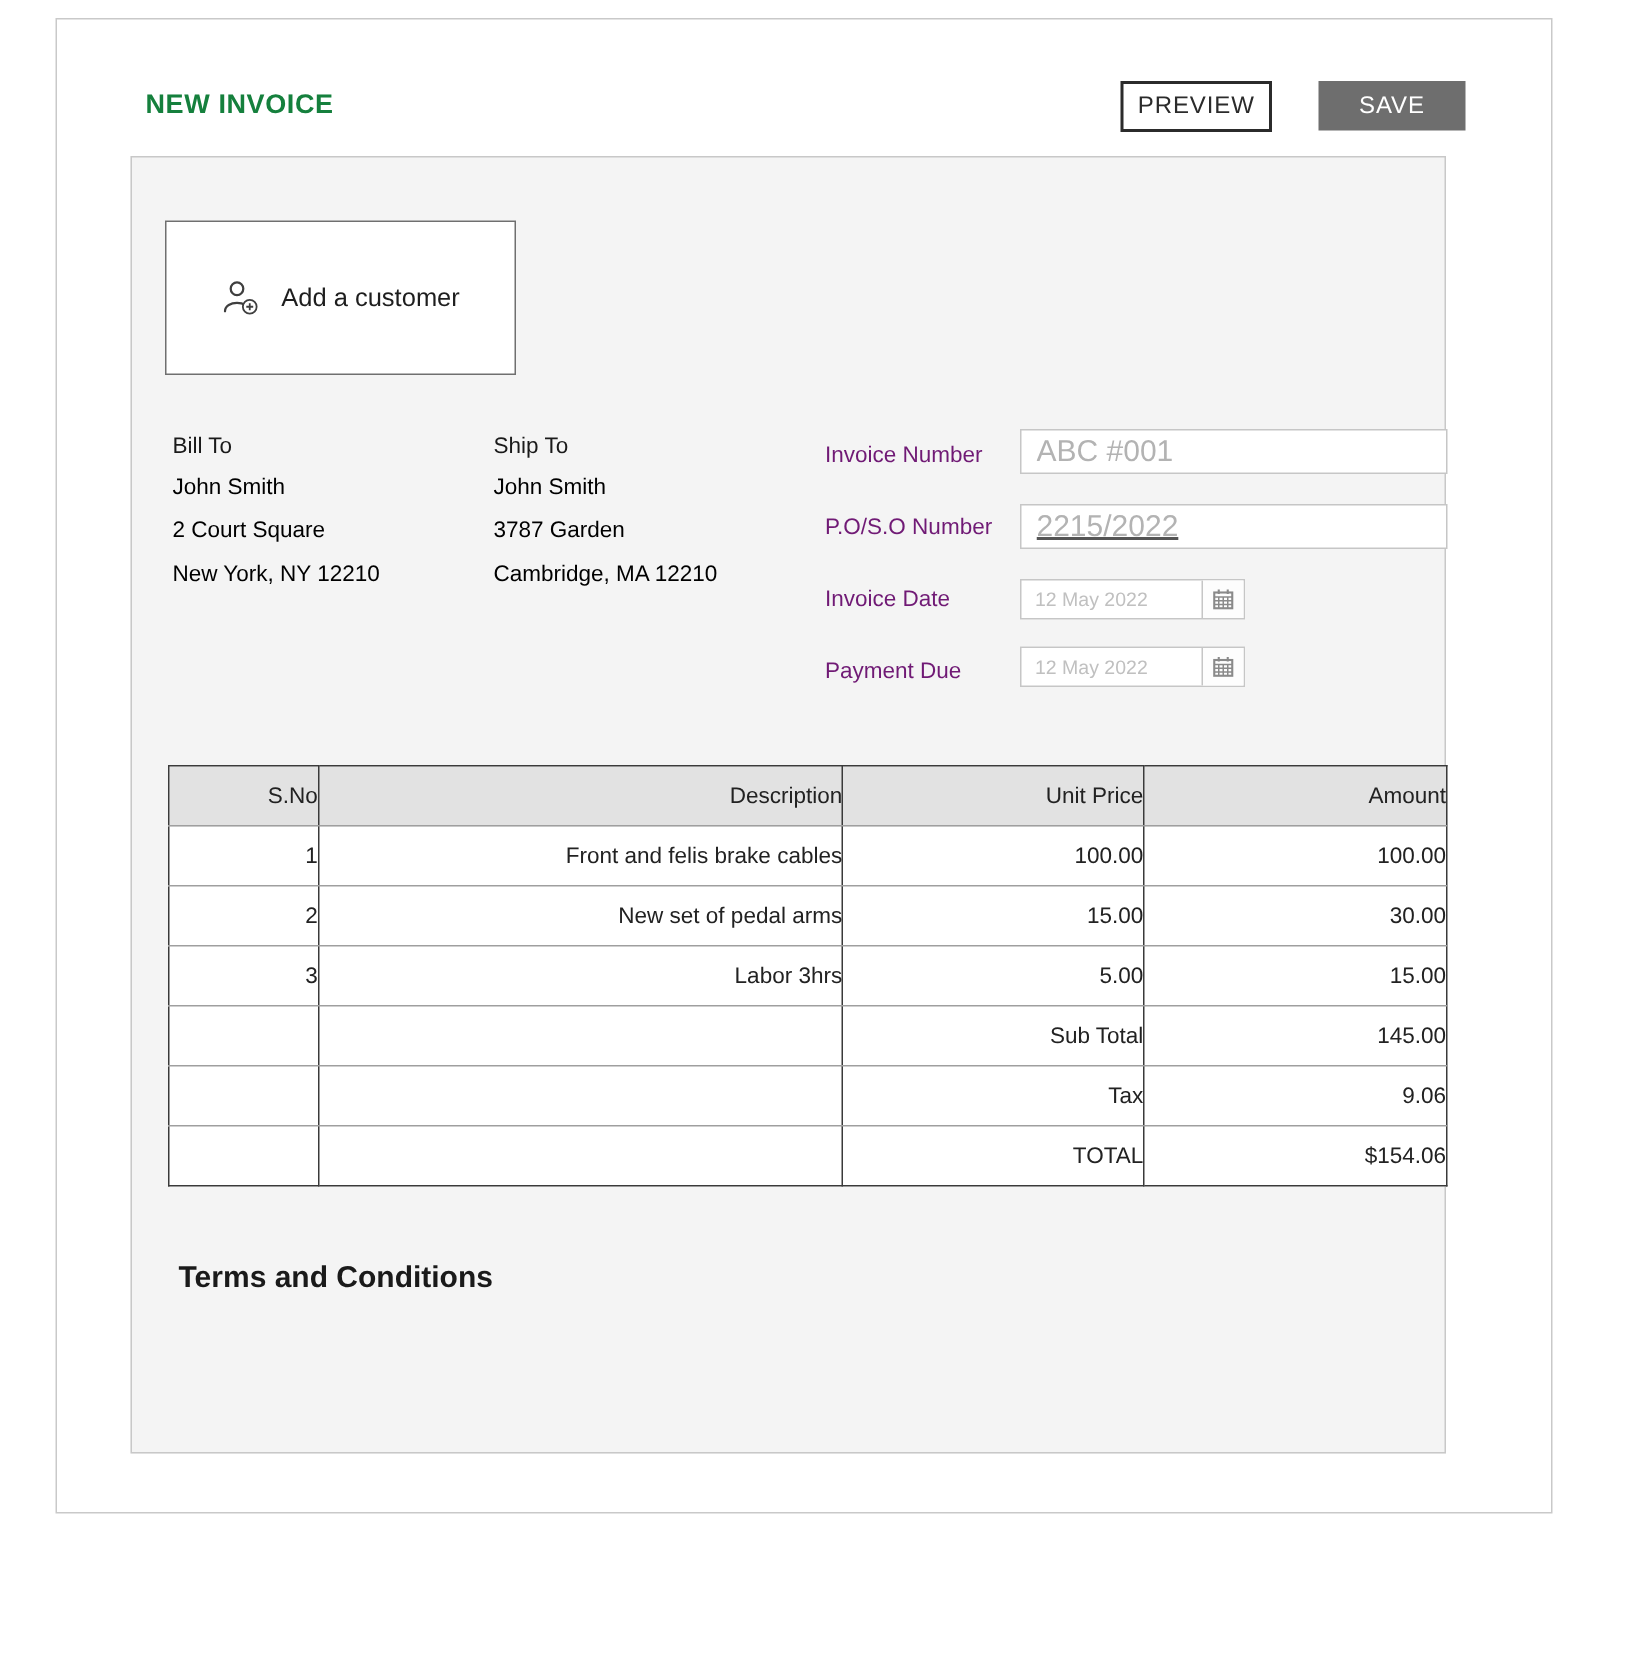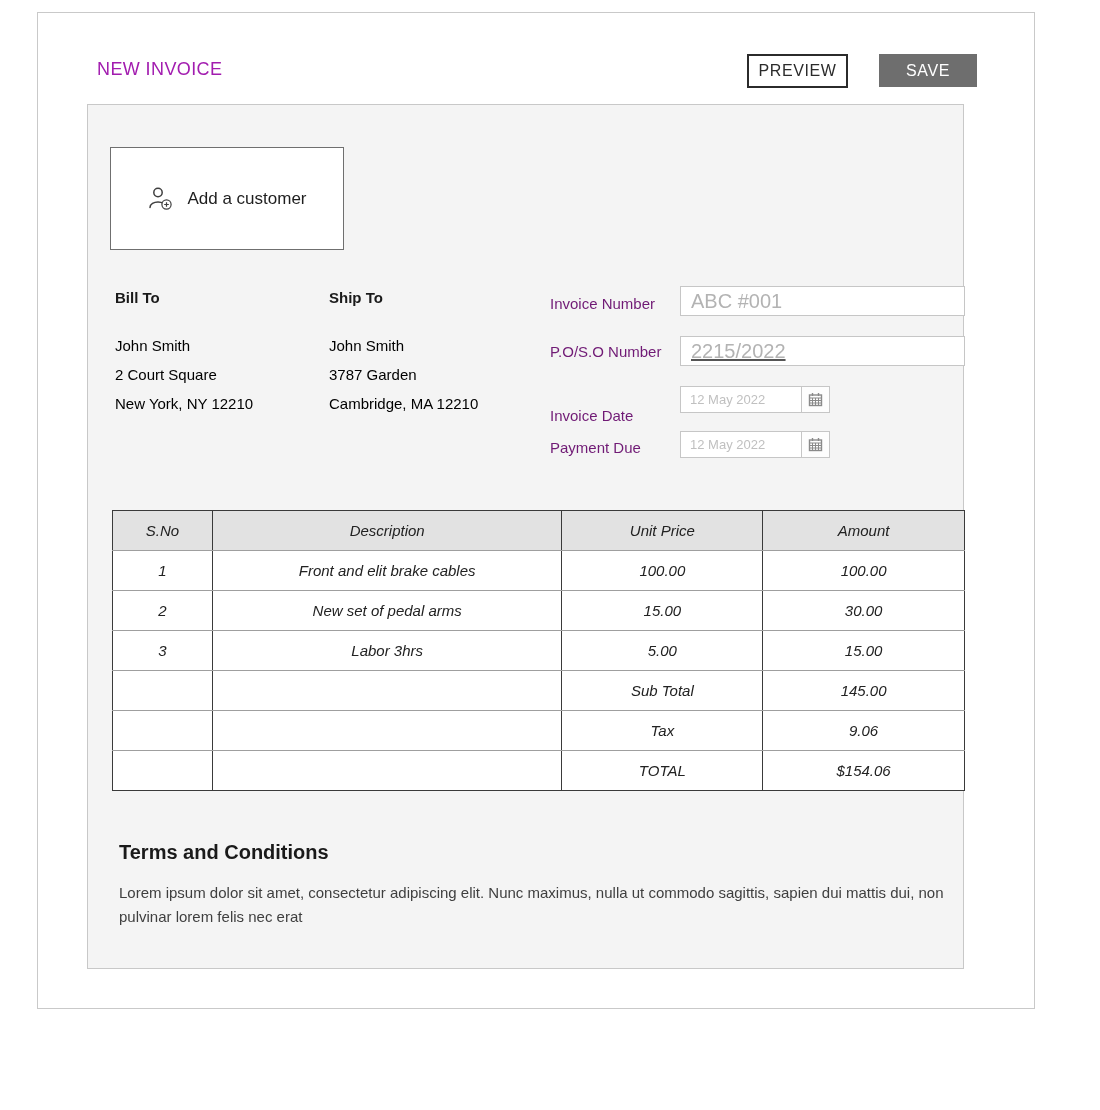--- a/index.html
+++ b/index.html
@@ -11,22 +11,22 @@
     position: relative;
   }
   .card {
     position: absolute; left: 37px; top: 12px;
     width: 998px; height: 997px;
     background: #fff;
     border: 1px solid #c9c9c9;
   }
   .page-title {
     position: absolute; left: 59px; top: 46px;
-    font-size: 18px; font-weight: 400;
-    color: #a21caf; letter-spacing: 0.4px;
+    font-size: 18px; font-weight: 700;
+    color: #15803d; letter-spacing: 0.4px;
   }
   .btn {
     position: absolute;
     display: flex; align-items: center; justify-content: center;
     font-family: "Liberation Sans", sans-serif;
     font-size: 16px; letter-spacing: 0.6px;
     cursor: pointer;
   }
   .btn-preview {
     left: 709px; top: 41px; width: 101px; height: 34px;
@@ -46,21 +46,21 @@
     position: absolute; left: 22px; top: 42px;
     width: 234px; height: 103px;
     background: #ffffff; border: 1px solid #6f6f6f;
     display: flex; align-items: center; justify-content: center;
     gap: 13px; font-size: 17px; color: #1e1e1e;
     cursor: pointer;
   }
   .addr { position: absolute; top: 184px; font-size: 15px; }
   .addr-bill { left: 27px; }
   .addr-ship { left: 241px; }
-  .addr-heading { font-weight: 700; color: #1a1a1a; margin-bottom: 32px; }
+  .addr-heading { font-weight: 400; color: #1a1a1a; margin-bottom: 11px; }
   .addr-line { color: #000000; margin-bottom: 14px; line-height: 15px; }
   .form-label {
     position: absolute; left: 462px;
     font-size: 15px; color: #701a75;
   }
   .text-input {
     position: absolute; left: 592px; width: 285px; height: 30px;
     border: 1px solid #c6c6c6; background: #fff;
     font-family: "Liberation Sans", sans-serif;
     font-size: 20px; color: #555; padding: 0 10px;
@@ -88,22 +88,22 @@
     position: absolute; left: 24px; top: 405px;
     width: 853px; border-collapse: collapse;
     font-size: 15px; color: #222;
     background: #fff;
   }
   .items-table th, .items-table td {
     border-left: 1px solid #3a3a3a;
     border-right: 1px solid #3a3a3a;
     border-top: 1px solid #9f9f9f;
     border-bottom: 1px solid #9f9f9f;
-    height: 40px; text-align: center;
-    font-weight: 400; vertical-align: middle; font-style: italic;
+    height: 40px; text-align: right;
+    font-weight: 400; vertical-align: middle;
   }
   .items-table tr:first-child th { border-top: 1px solid #3a3a3a; }
   .items-table tr:last-child td { border-bottom: 1px solid #3a3a3a; }
   .items-table th { background: #e2e2e2; }
   .col-sno { width: 100px; }
   .col-desc { width: 350px; }
   .col-price { width: 201px; }
   .col-amount { width: 202px; }
   .terms { position: absolute; left: 31px; top: 736px; width: 840px; }
   .terms-heading { font-size: 20px; font-weight: 700; color: #1a1a1a; margin-bottom: 17px; }
@@ -146,21 +146,21 @@
       <div class="addr-line">3787 Garden</div>
       <div class="addr-line">Cambridge, MA 12210</div>
     </div>
 
     <div class="form-label" style="top:190px;">Invoice Number</div>
     <input class="text-input" style="top: 181px;" type="text" placeholder="ABC #001">
 
     <div class="form-label" style="top:238px;">P.O/S.O Number</div>
     <input class="text-input" style="top: 231px; text-decoration: underline;" type="text" placeholder="2215/2022">
 
-    <div class="form-label" style="top:302px;">Invoice Date</div>
+    <div class="form-label" style="top:286px;">Invoice Date</div>
     <div class="date-wrap" style="top:281px;">
       <input class="date-input" type="text" placeholder="12 May 2022" style="">
       <button class="cal-btn">
         <span style="display:flex;">
           <svg width="15" height="15" viewBox="0 0 15 15">
             <rect x="1.5" y="3" width="12" height="10.5" fill="none" stroke="#8a8a8a" stroke-width="1.4"></rect>
             <line x1="4.5" y1="1" x2="4.5" y2="4" stroke="#8a8a8a" stroke-width="1.4"></line>
             <line x1="10.5" y1="1" x2="10.5" y2="4" stroke="#8a8a8a" stroke-width="1.4"></line>
             <line x1="1.5" y1="6" x2="13.5" y2="6" stroke="#8a8a8a" stroke-width="1"></line>
             <line x1="1.5" y1="8.5" x2="13.5" y2="8.5" stroke="#8a8a8a" stroke-width="1"></line>
@@ -196,21 +196,21 @@
     <table class="items-table">
       <tbody>
           <tr>
         <th class="col-sno">S.No</th>
         <th class="col-desc">Description</th>
         <th class="col-price">Unit Price</th>
         <th class="col-amount">Amount</th>
       </tr>
       <tr>
         <td>1</td>
-        <td>Front and elit brake cables</td>
+        <td>Front and felis brake cables</td>
         <td>100.00</td>
         <td>100.00</td>
       </tr>
       <tr>
         <td>2</td>
         <td>New set of pedal arms</td>
         <td>15.00</td>
         <td>30.00</td>
       </tr>
       <tr>
@@ -235,17 +235,16 @@
         <td></td>
         <td></td>
         <td>TOTAL</td>
         <td>$154.06</td>
       </tr>
     </tbody>
       </table>
 
     <div class="terms">
       <div class="terms-heading">Terms and Conditions</div>
-      <div class="terms-body">Lorem ipsum dolor sit amet, consectetur adipiscing elit. Nunc maximus, nulla ut commodo sagittis, sapien dui mattis dui, non pulvinar lorem felis nec erat</div>
     </div>
 
   </div>
 </div>
 
 </body></html>

